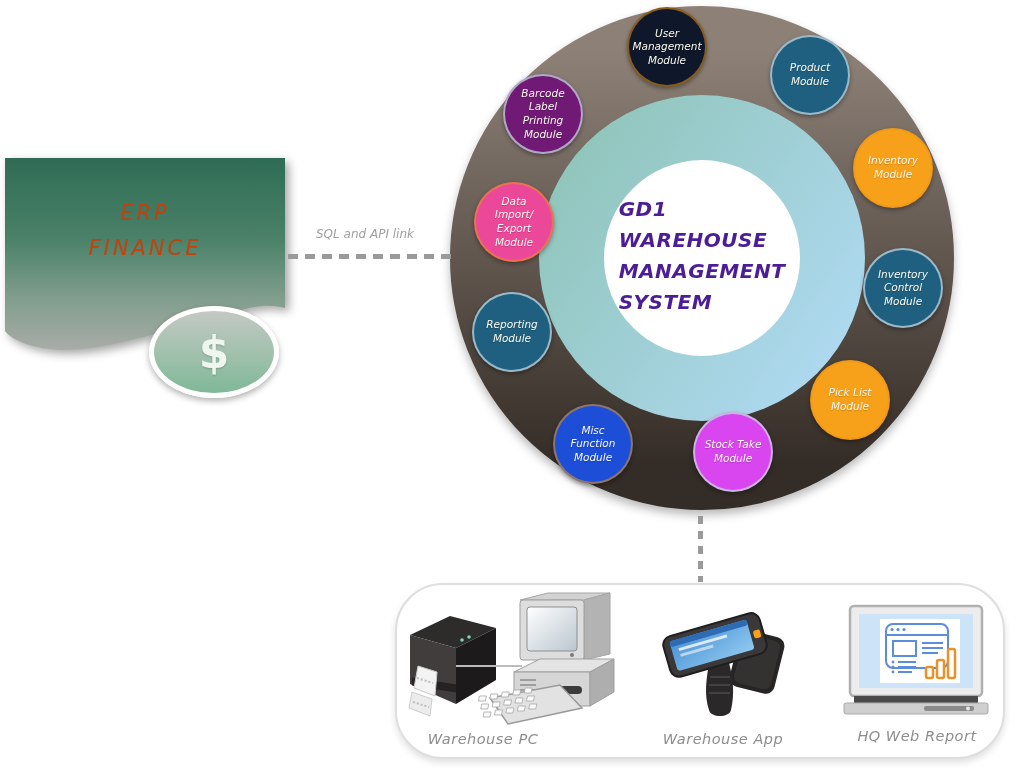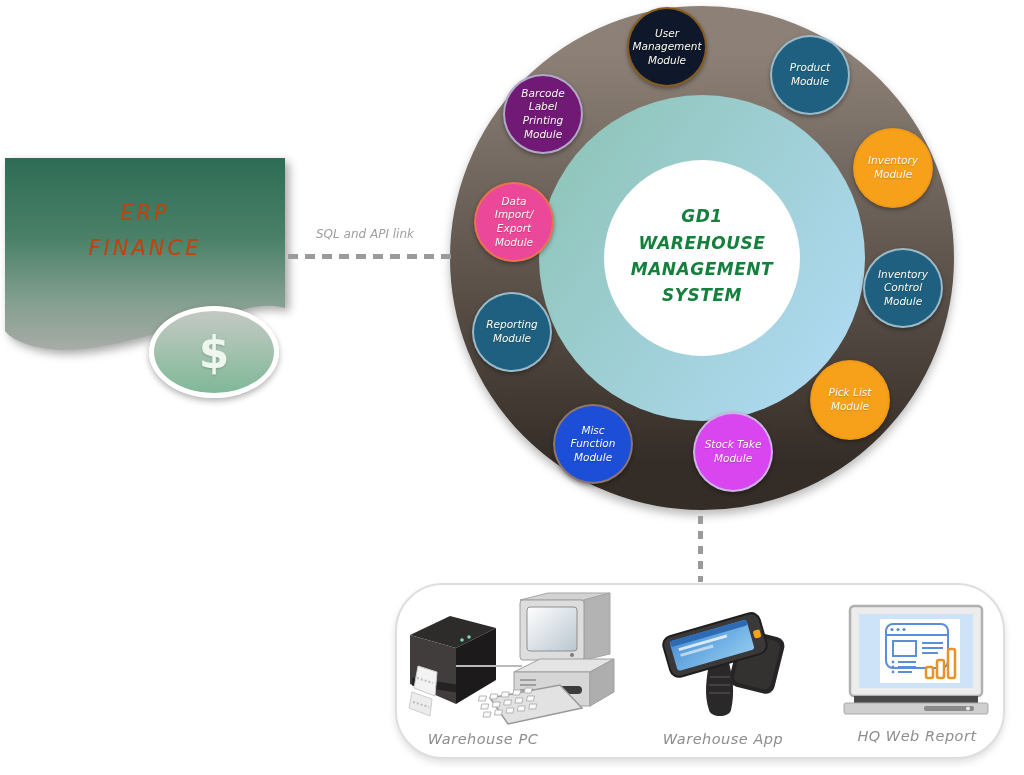--- a/index.html
+++ b/index.html
@@ -2,22 +2,22 @@
 <html><head>
 <meta charset="utf-8">
 <style>
   html,body{margin:0;padding:0;background:#ffffff;}
   .canvas{position:relative;width:1024px;height:775px;background:#ffffff;overflow:hidden;
           font-family:"DejaVu Sans", sans-serif;}
 
   
   .donut{position:absolute;left:446px;top:2px;filter:drop-shadow(0 5px 5px rgba(0,0,0,0.28));}
   .hub-title{position:absolute;left:600px;top:193px;width:204px;height:126px;
-             display:flex;align-items:center;justify-content:center;text-align:center;
-             font-size:17px;font-weight:600;font-style:italic;color:#15803d;
+             display:flex;align-items:center;justify-content:center;text-align:left;
+             font-size:20px;font-weight:600;font-style:italic;color:#4c1d95;
              letter-spacing:0.5px;line-height:1.55;white-space:pre-line;}
 
   
   .module{position:absolute;width:80px;height:80px;border-radius:50%;
           display:flex;align-items:center;justify-content:center;text-align:center;
           color:#fbfbef;font-size:10.5px;font-style:italic;font-weight:500;line-height:1.3;
           white-space:pre-line;box-shadow:0 2px 4px rgba(0,0,0,0.35);
           text-shadow:0 1px 1px rgba(0,0,0,0.2);box-sizing:border-box;}
   .module.teal{border:2px solid rgba(198,216,226,0.75);}
   .module.orange{border:2px solid rgba(235,150,20,0.55);}

